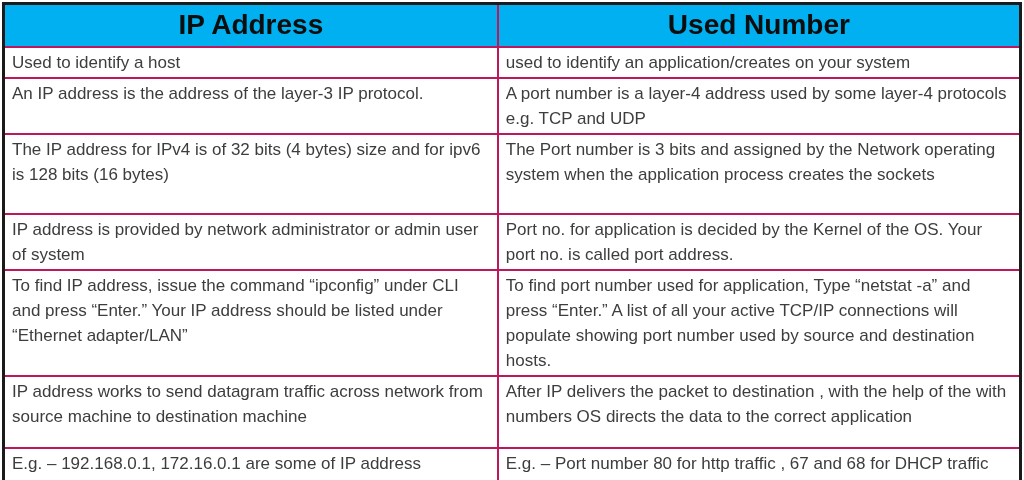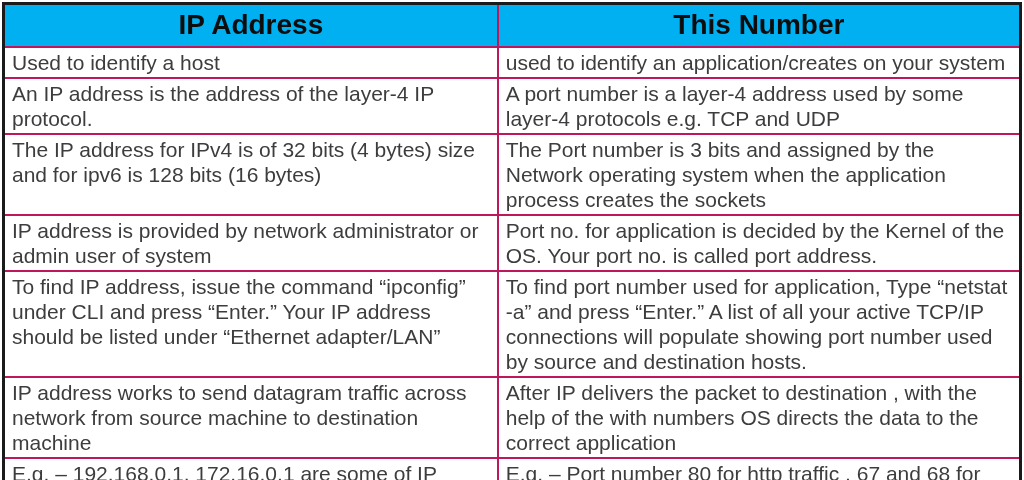--- a/index.html
+++ b/index.html
@@ -34,55 +34,55 @@
     color: #0d0d0d;
     font-size: 28px;
     font-weight: bold;
     text-align: center;
     vertical-align: middle;
     height: 43px;
     padding: 2px 4px;
   }
   tbody td {
     color: #3d3d3d;
-    font-size: 21px;
+    font-size: 17px;
     line-height: 25px;
     padding: 2px 8px 2px 7px;
     overflow: hidden;
   }
   tbody tr:nth-child(1) td { height: 25px; }
   tbody tr:nth-child(2) td { height: 53px; }
-  tbody tr:nth-child(3) td { height: 72px; }
+  tbody tr:nth-child(3) td { height: 80px; }
   tbody tr:nth-child(4) td { height: 53px; margin-top: 40px; }
   tbody tr:nth-child(5) td { height: 75px; }
   tbody tr:nth-child(6) td { height: 72px; }
   tbody tr:nth-child(7) td { height: 57px; }
 </style>
 </head>
 <body>
 
 <div class="page">
   <table class="compare">
     <colgroup>
       <col class="left-col">
       <col class="right-col">
     </colgroup>
     <thead>
       <tr>
         <th>IP Address</th>
-        <th>This Number</th>
+        <th>Used Number</th>
       </tr>
     </thead>
     <tbody>
       <tr>
         <td>Used to identify a host</td>
         <td>used to identify an application/creates on your system</td>
       </tr>
       <tr>
-        <td>An IP address is the address of the layer-4 IP protocol.</td>
+        <td>An IP address is the address of the layer-3 IP protocol.</td>
         <td>A port number is a layer-4 address used by some layer-4 protocols e.g. TCP and UDP</td>
       </tr>
       <tr>
         <td>The IP address for IPv4 is of 32 bits (4 bytes) size and for ipv6 is 128 bits (16 bytes)</td>
         <td>The Port number is 3 bits and assigned by the Network operating system when the application process creates the sockets</td>
       </tr>
       <tr>
         <td>IP address is provided by network administrator or admin user of system</td>
         <td>Port no. for application is decided by the Kernel of the OS. Your port no. is called port address.</td>
       </tr>

